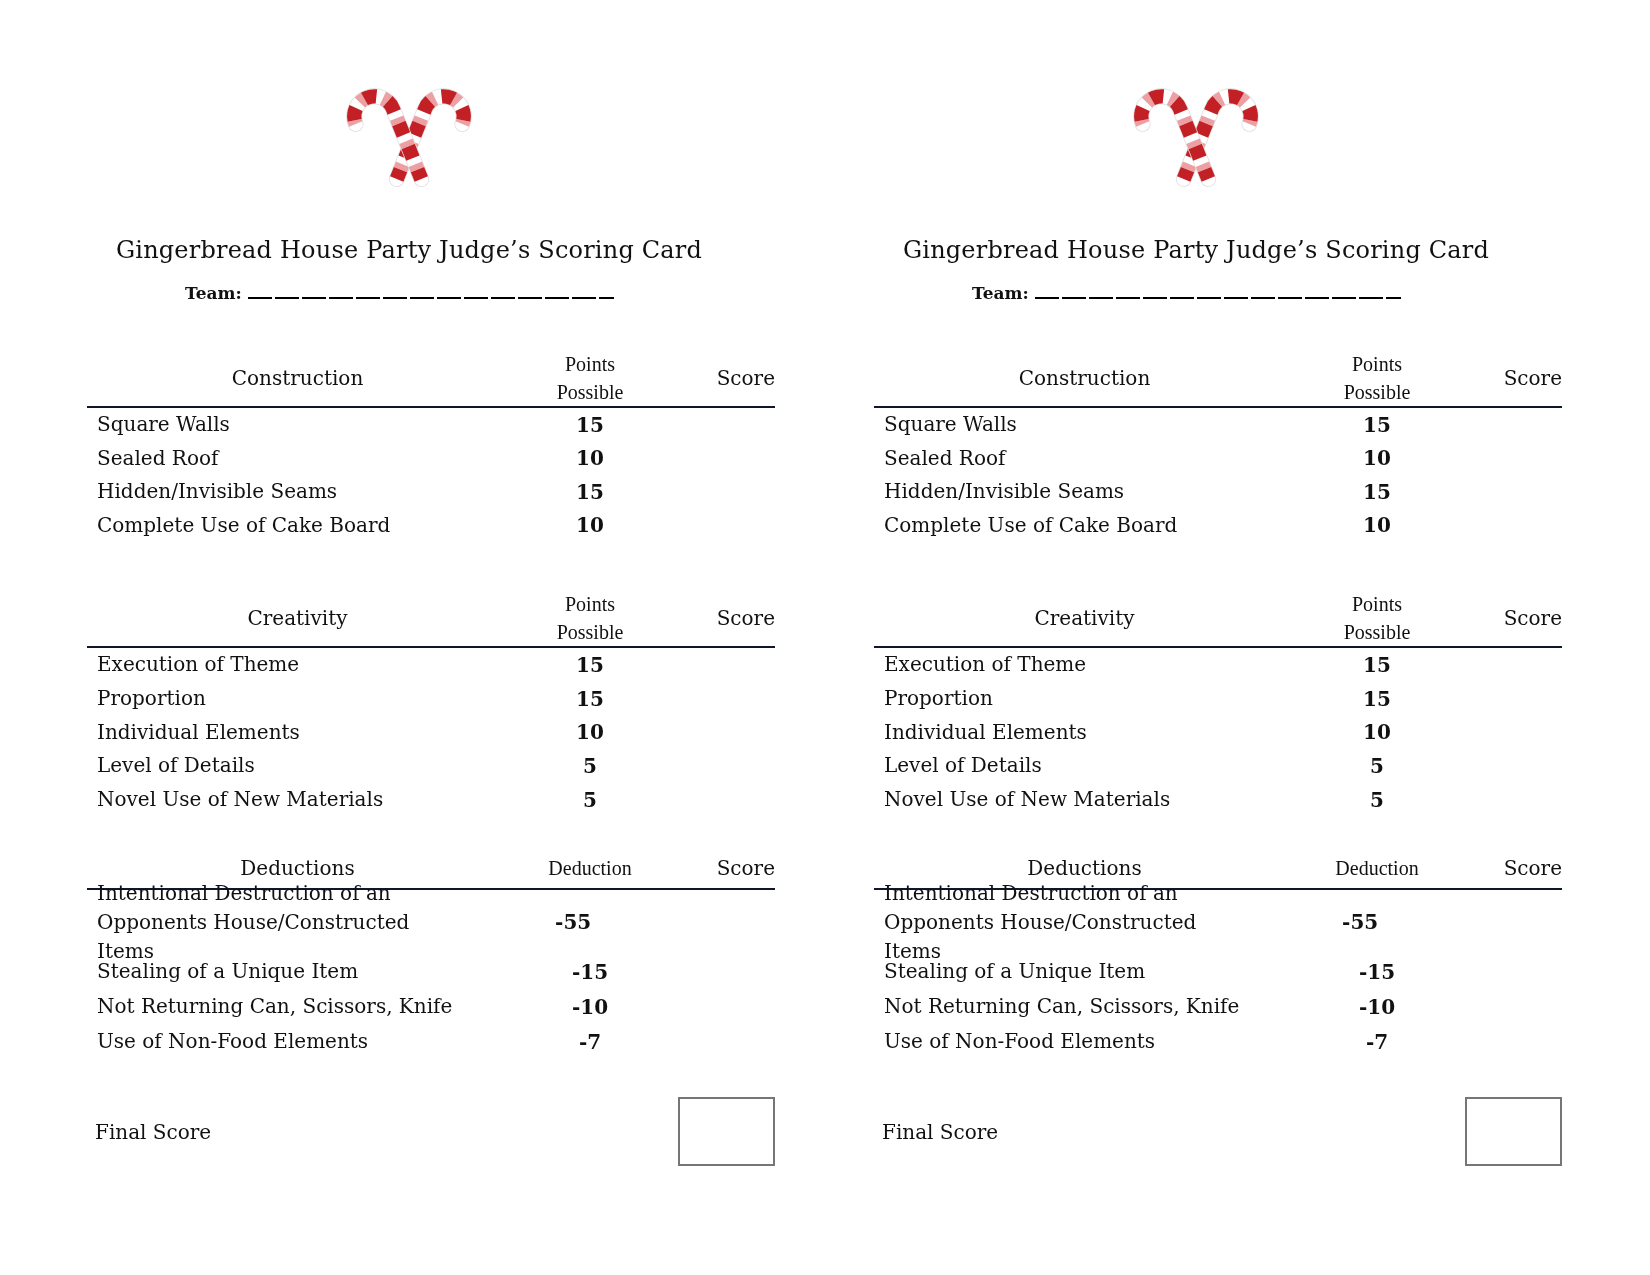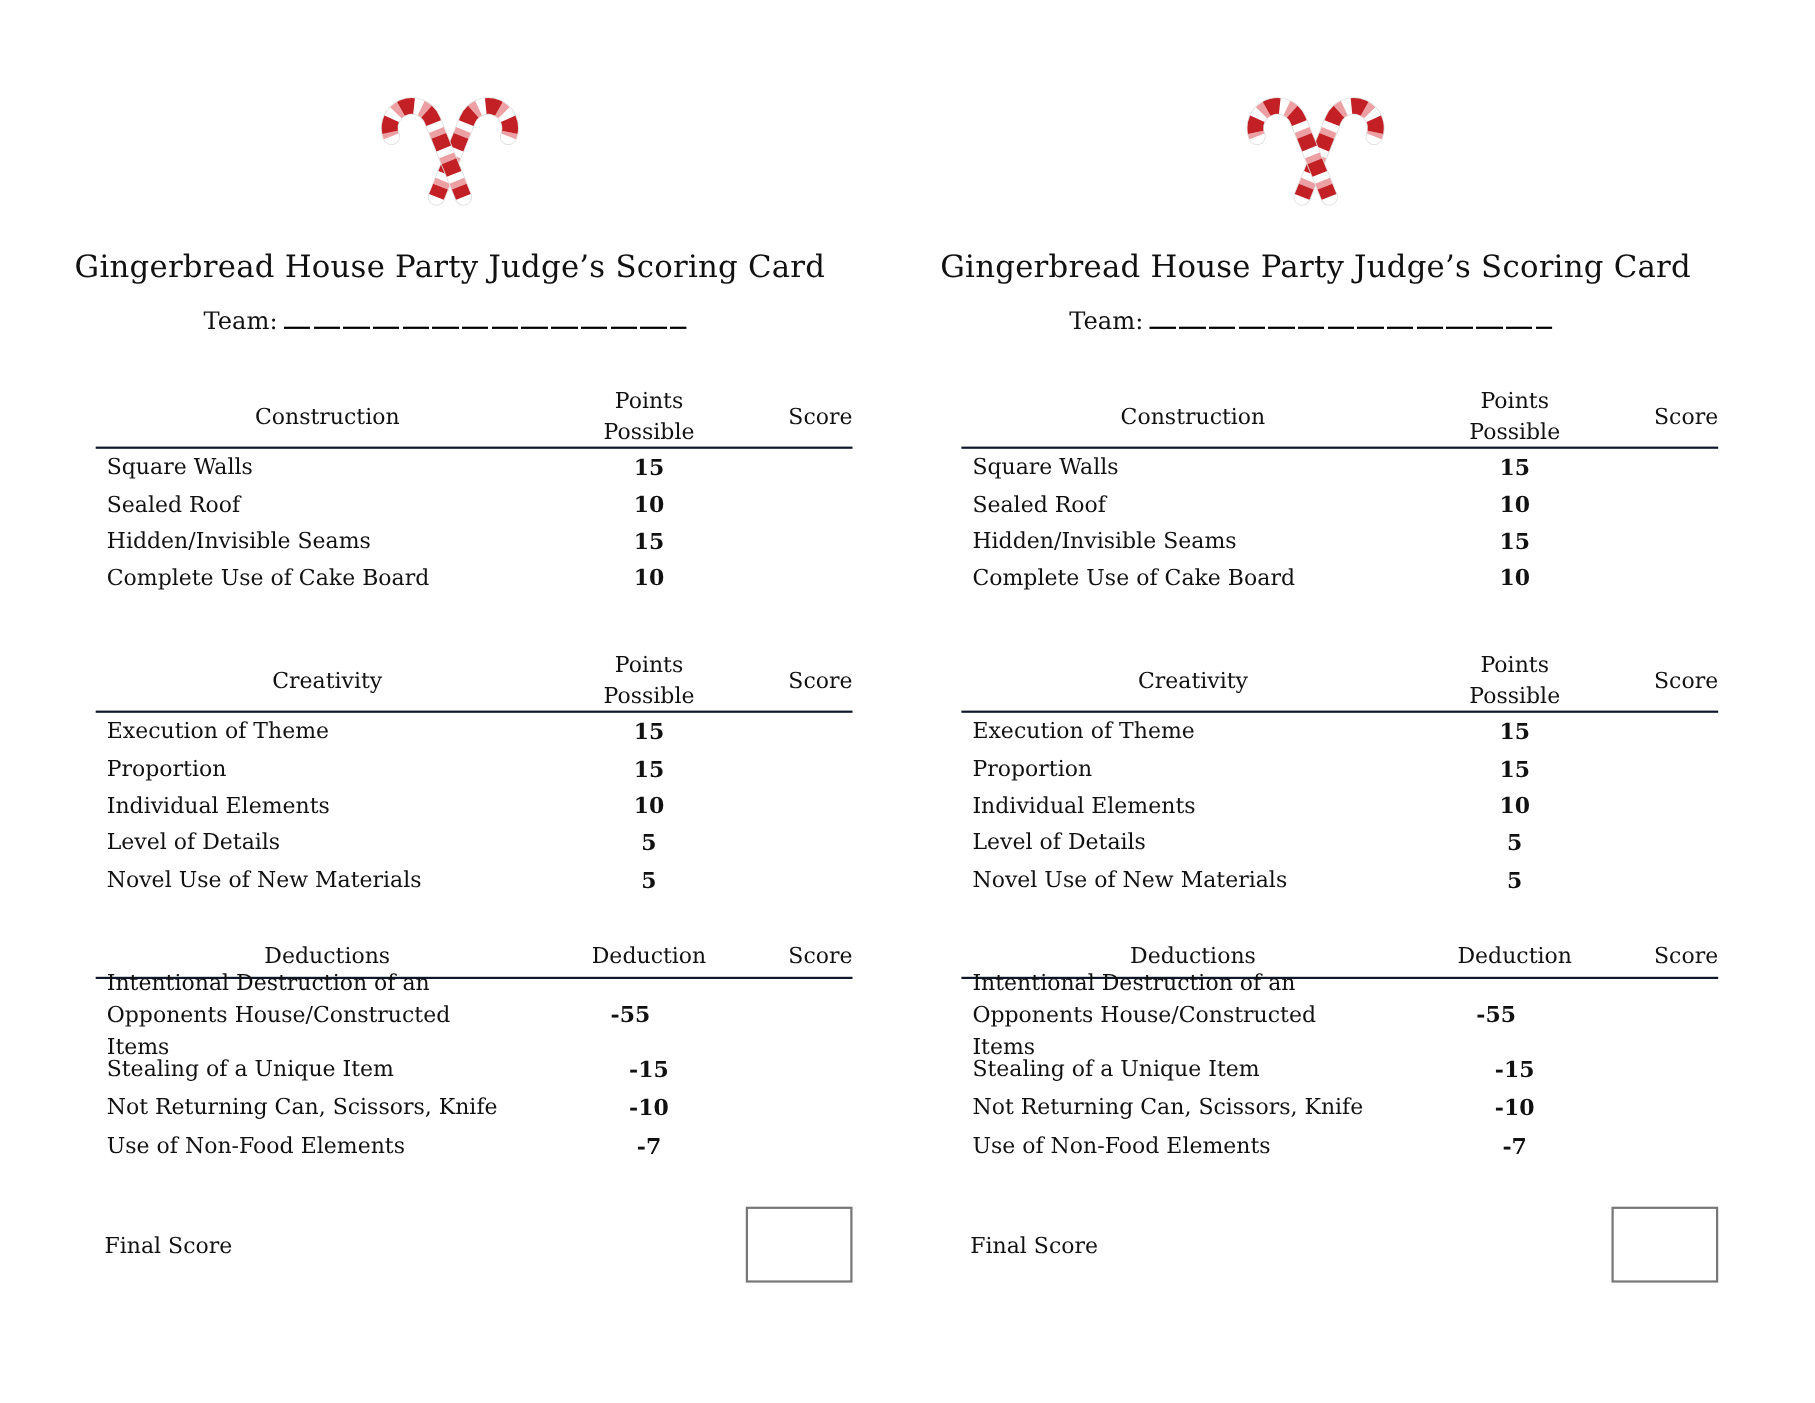--- a/index.html
+++ b/index.html
@@ -11,38 +11,38 @@
   .card-1{left:87px;}
   .card-2{left:874px;}
 
   
   .card-header{position:absolute;top:0;left:-22px;width:688px;text-align:center;}
   .candy{margin-top:64px;width:144px;height:134px;display:inline-block;}
   .cane-edge {fill:none;stroke:#dcdcdc;stroke-width:16.5;stroke-linecap:round;}
   .cane-white{fill:none;stroke:#ffffff;stroke-width:15;stroke-linecap:round;}
   .cane-pink {fill:none;stroke:#eda0a3;stroke-width:15;stroke-dasharray:6 20;stroke-dashoffset:-24;}
   .cane-red  {fill:none;stroke:#c32026;stroke-width:15;stroke-dasharray:13 13;stroke-dashoffset:-4;}
-  .card-title{margin-top:24px;font-size:28px;letter-spacing:.2px;white-space:nowrap;}
-
-  .team-row{position:absolute;top:276px;left:98px;font-size:22px;}
+  .card-title{margin-top:34px;font-size:24px;letter-spacing:.2px;white-space:nowrap;}
+
+  .team-row{position:absolute;top:276px;left:98px;font-size:17px;font-weight:bold;}
   .team-line{
     display:inline-block;width:366px;height:23px;margin-left:6px;vertical-align:baseline;
     background:repeating-linear-gradient(to right,#000 0 24px,transparent 24px 27px) left bottom/100% 2px no-repeat;
   }
 
   .section{position:absolute;left:0;width:688px;font-size:20px;}
   .sec-0{top:350px;}
   .sec-1{top:590px;}
   .sec-2{top:848px;}
   .sec-head{display:flex;align-items:center;border-bottom:2px solid #0f172a;}
   .sec-0 .sec-head,.sec-1 .sec-head{height:56px;}
   .sec-2 .sec-head{height:40px;}
   .hcol-label{width:421px;text-align:center;}
   .hcol-points{width:164px;text-align:center;line-height:28px;}
-  .hcol-points span{display:block;}
+  .hcol-points span{display:block;font-family:Liberation Serif, serif;}
   .hcol-score{width:103px;text-align:right;}
 
   .row{display:flex;align-items:center;}
   .sec-0 .row{height:33.5px;}
   .sec-1 .row{height:33.7px;}
   .sec-2 .row{height:35px;}
   .sec-2 .row-multi{height:64px;gap:37px;}
   .cell-label{width:421px;padding-left:10px;box-sizing:border-box;line-height:29px;}
   .cell-label span{display:block;}
   .cell-value{width:164px;text-align:center;font-weight:bold;}

